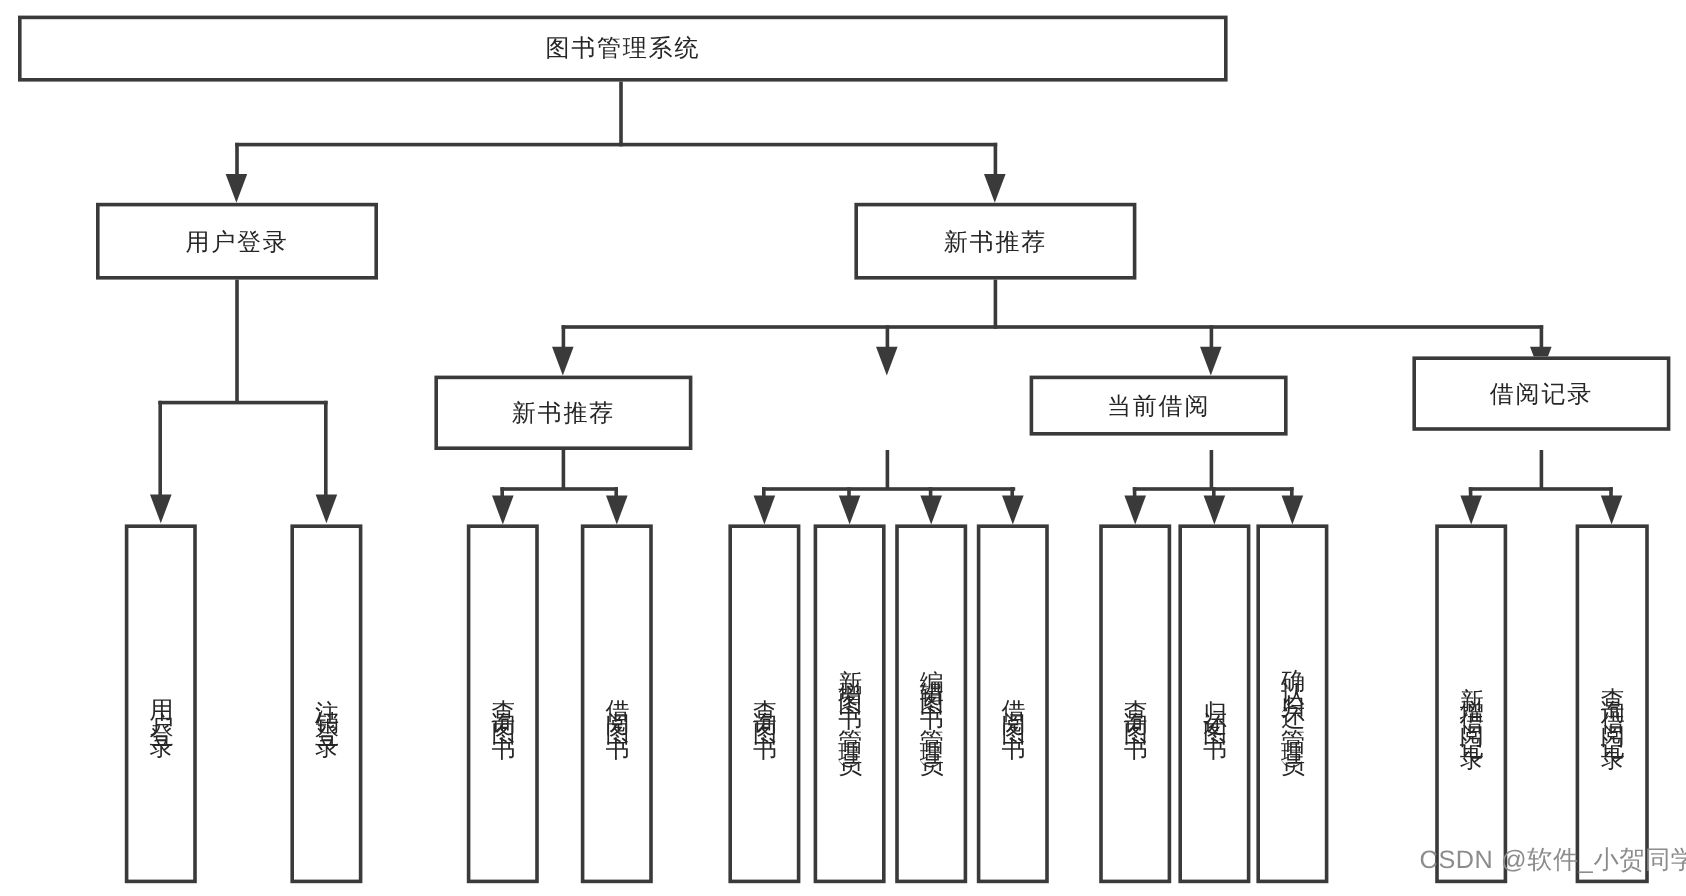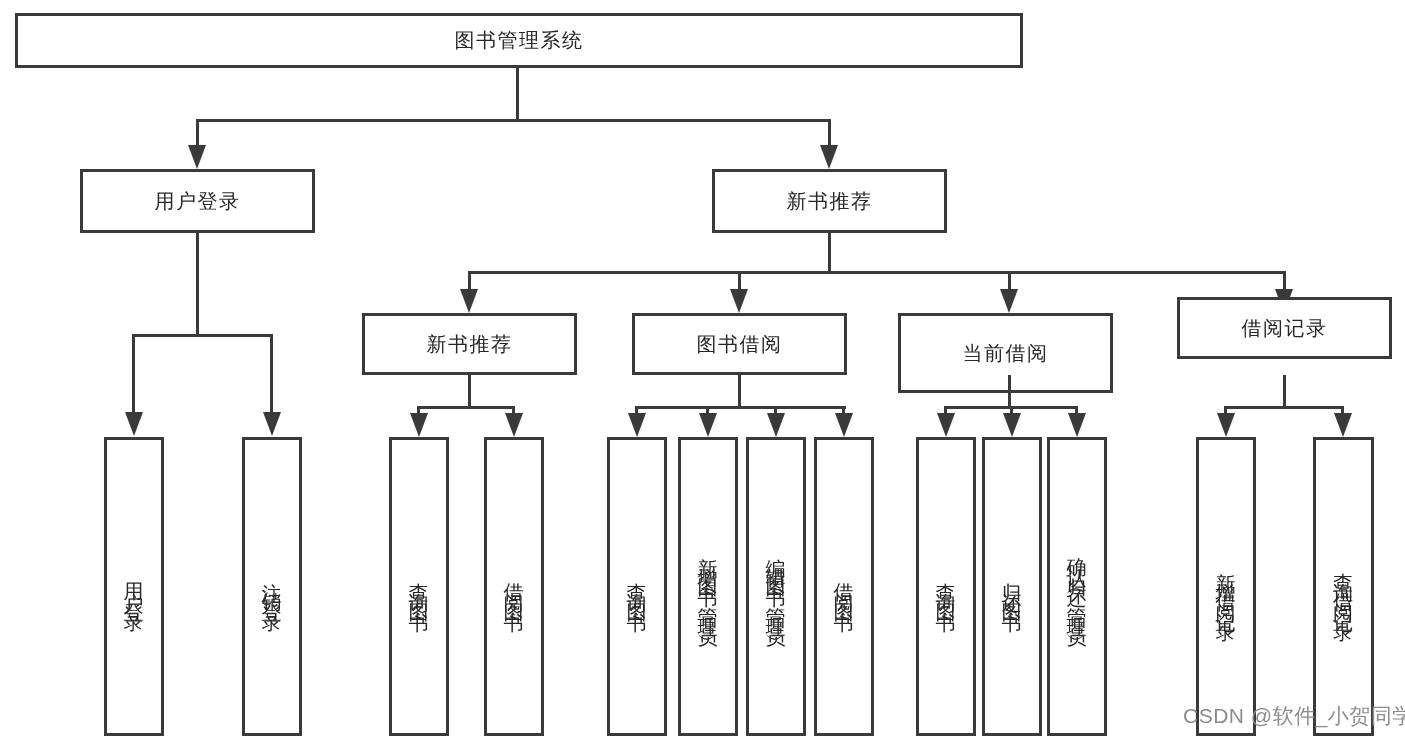--- a/index.html
+++ b/index.html
@@ -85,22 +85,21 @@
   <div class="vline" style="left:468px;top:271px;height:22px"></div>
   <div class="arrow" style="left:460px;top:289px"></div>
   <div class="vline" style="left:738px;top:271px;height:22px"></div>
   <div class="arrow" style="left:730px;top:289px"></div>
   <div class="vline" style="left:1008px;top:271px;height:22px"></div>
   <div class="arrow" style="left:1000px;top:289px"></div>
   <div class="vline" style="left:1283px;top:271px;height:22px"></div>
   <div class="arrow" style="left:1275px;top:289px"></div>
 
   <div class="box" style="left:362px;top:313px;width:215px;height:62px">新书推荐</div>
-  <div class="box" style="left:632px;top:313px;width:215px;height:62px">图书借阅</div>
-  <div class="box" style="left:898px;top:313px;width:215px;height:80px">当前借阅</div>
+  <div class="box" style="left:858px;top:313px;width:215px;height:50px">当前借阅</div>
   <div class="box" style="left:1177px;top:297px;width:215px;height:62px">借阅记录</div>
 
   <div class="vline" style="left:468px;top:375px;height:33px"></div>
   <div class="hline" style="left:417px;top:406px;width:98px"></div>
   <div class="vline" style="left:417px;top:406px;height:10px"></div>
   <div class="arrow" style="left:410px;top:413px"></div>
   <div class="vline" style="left:512px;top:406px;height:10px"></div>
   <div class="arrow" style="left:505px;top:413px"></div>
 
   <div class="vline" style="left:738px;top:375px;height:33px"></div>

